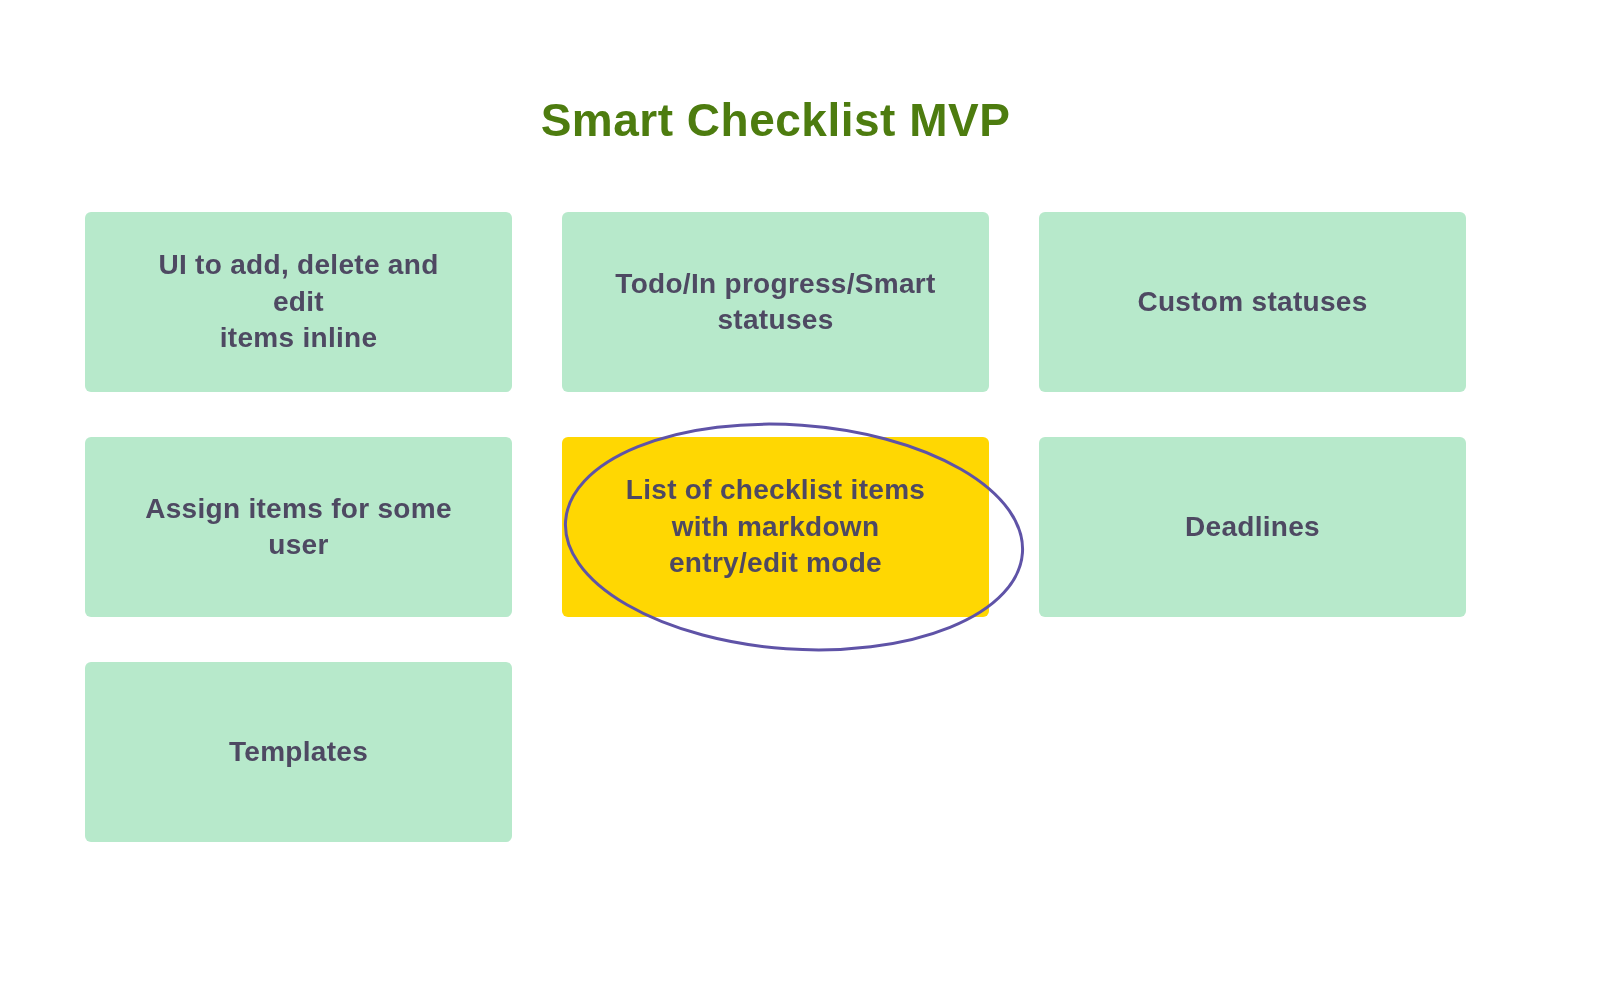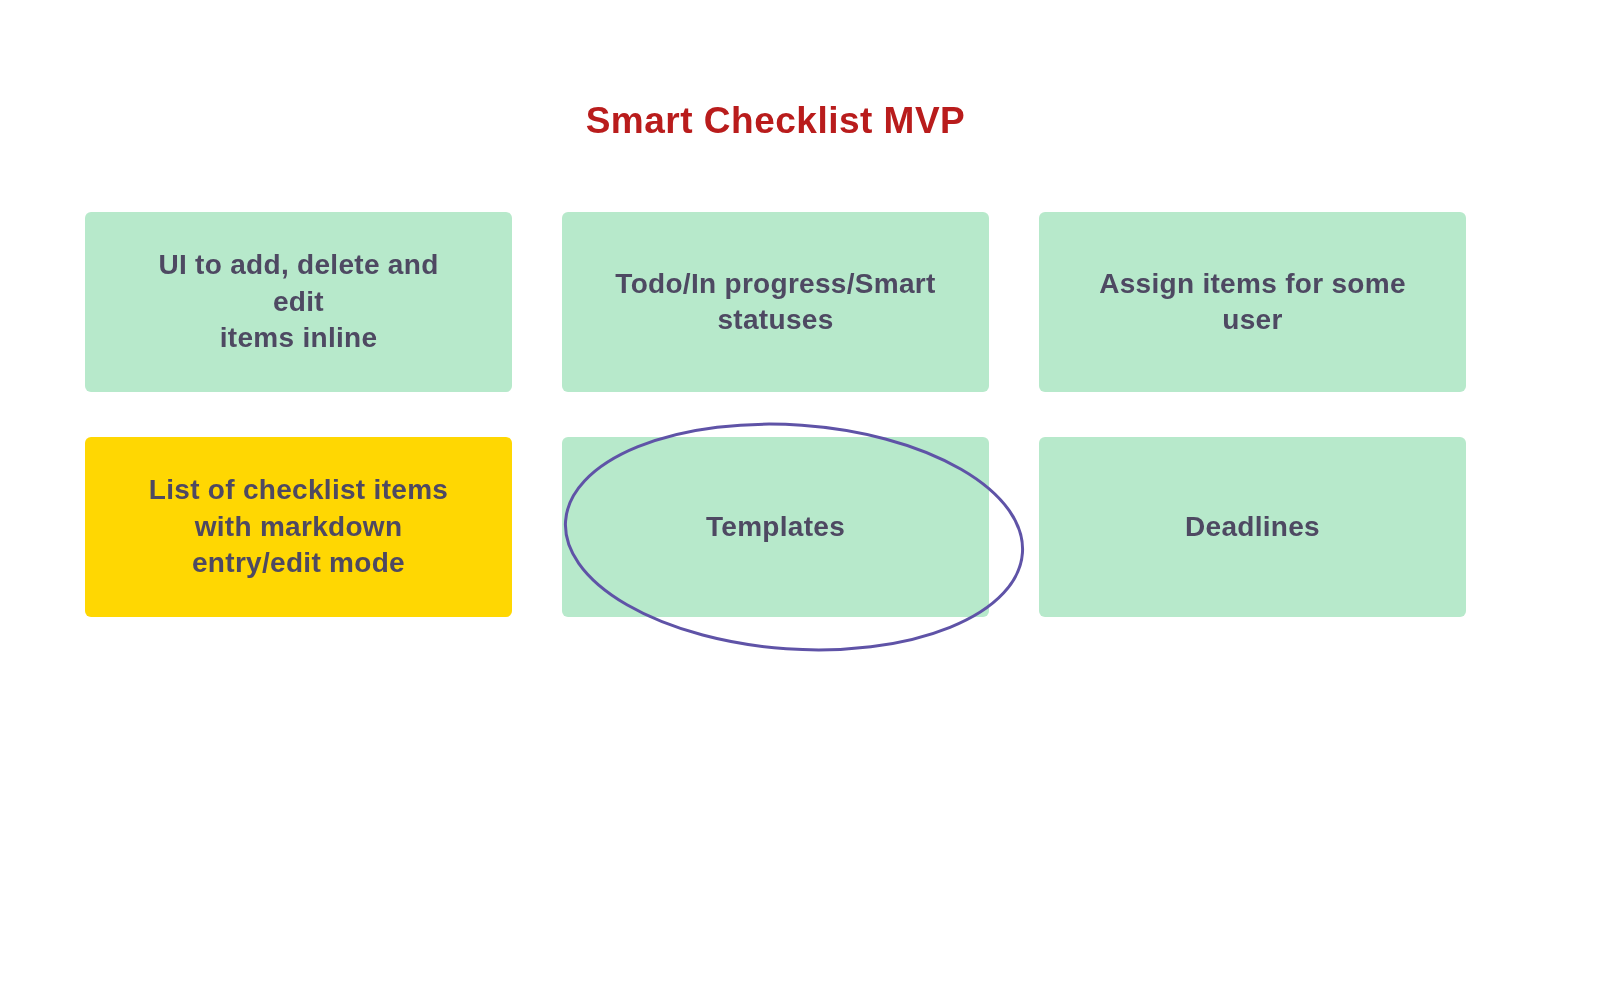--- a/index.html
+++ b/index.html
@@ -7,27 +7,27 @@
     position: relative;
     width: 1601px;
     height: 1001px;
     background: #ffffff;
     overflow: hidden;
     font-family: "Liberation Sans", sans-serif;
   }
   .board-title {
     position: absolute;
     left: 85px;
-    top: 100px;
+    top: 93px;
     width: 1381px;
     text-align: center;
-    font-size: 37px;
+    font-size: 46px;
     font-weight: 800;
     letter-spacing: 0.5px;
-    color: #b91c1c;
+    color: #4d7c0f;
   }
   .cards-grid {
     position: absolute;
     left: 85px;
     top: 212px;
     display: grid;
     grid-template-columns: repeat(3, 427px);
     grid-auto-rows: 180px;
     column-gap: 50px;
     row-gap: 45px;
@@ -88,39 +88,42 @@
     <div class="card card--green">
       <span class="card-label">UI to add, delete and edit
 items inline</span>
     </div>
 
     <div class="card card--green">
       <span class="card-label">Todo/In progress/Smart
 statuses</span>
     </div>
 
+    <div class="card card--green">
+      <span class="card-label">Custom statuses</span>
+    </div>
 
     <div class="card card--green">
       <span class="card-label">Assign items for some
 user</span>
     </div>
 
     <div class="card card--yellow">
       <span class="card-label">List of checklist items
 with markdown
 entry/edit mode</span>
     </div>
 
 
     <div class="card card--green">
-      <span class="card-label">Templates</span>
+      <span class="card-label">Deadlines</span>
     </div>
 
     <div class="card card--green">
-      <span class="card-label">Deadlines</span>
+      <span class="card-label">Templates</span>
     </div>
 
 
   </div>
 
   <svg class="annotation-overlay" viewBox="0 0 1601 1001" xmlns="http://www.w3.org/2000/svg">
     <ellipse cx="794" cy="537" rx="229" ry="112" transform="rotate(4 794 537)" fill="none" stroke="#5f53a7" stroke-width="3" stroke-linecap="round"></ellipse>
   </svg>
 
 </div>

